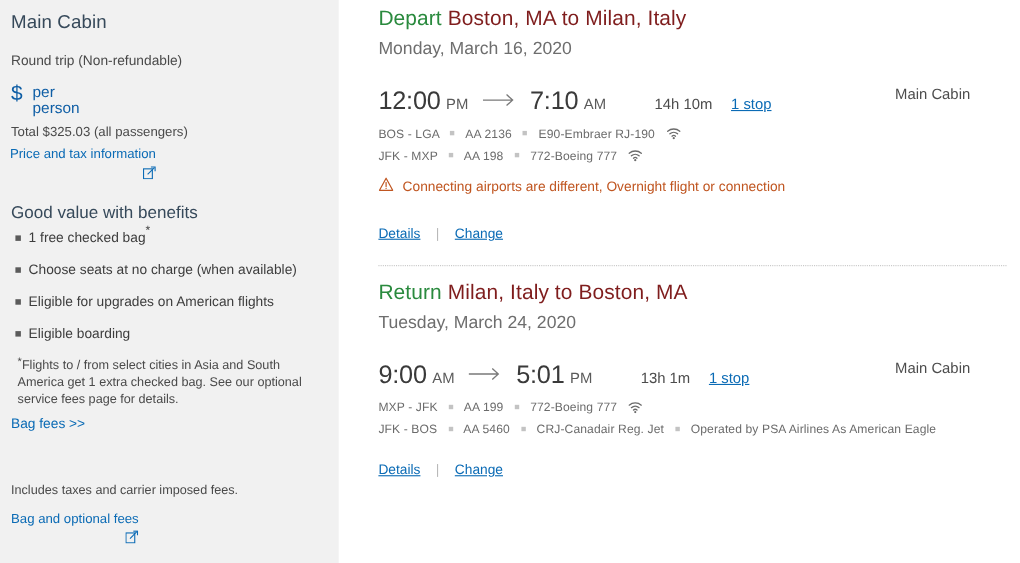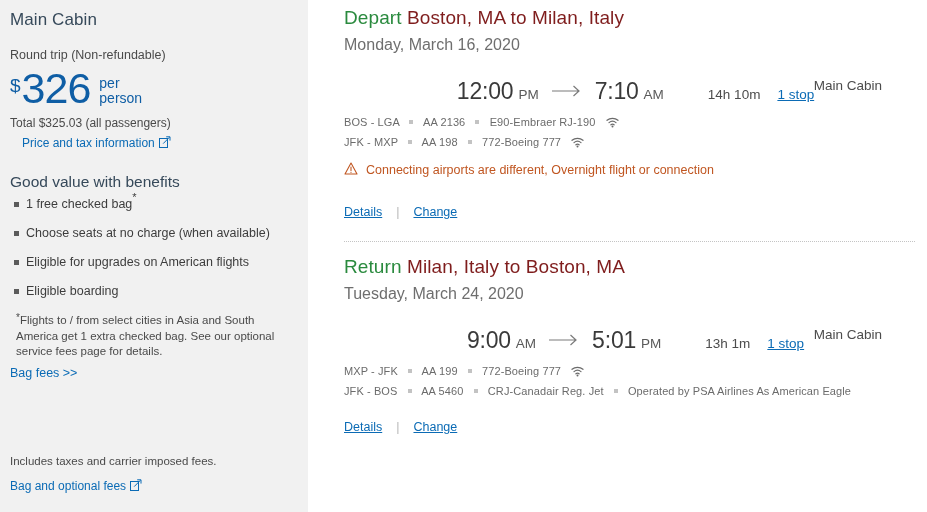--- a/index.html
+++ b/index.html
@@ -72,23 +72,24 @@
     margin: 7px 0 0 2px;
   }
   .link {
     color: #0b6bb5;
     font-size: 12px;
     text-decoration: none;
     cursor: pointer;
   }
   .price-tax-link {
     display: inline-flex;
-    align-items: flex-start;
+    align-items: flex-end;
     gap: 4px;
-    margin: 6px 0 0 14px;
+    margin: 6px 0 0 1px;
+    flex-direction: column;
   }
   .ext-icon {
     display: inline-block;
     width: 12px;
     height: 12px;
     position: relative;
     vertical-align: middle;
   }
   .benefits-title {
     font-size: 15.5px;
@@ -177,21 +178,20 @@
   .seg-date {
     font-size: 16px;
     color: #6e6e6e;
     margin: 3px 0 0 8px;
     line-height: 22px;
   }
   .times-row {
     display: flex;
     align-items: baseline;
     margin: 22px 0 0 8px;
-    justify-content: center;
   }
   .time-big {
     font-size: 23px;
     color: #3a3a3a;
     line-height: 26px;
     letter-spacing: -.2px;
   }
   .ampm {
     font-size: 13.5px;
     color: #5a5a5a;
@@ -285,21 +285,20 @@
 <div class="page">
 
   <div class="left-panel">
 
     <div class="cabin-title">Main Cabin</div>
 
     <div class="trip-type">Round trip (Non-refundable)</div>
 
     <div class="price-row">
       <span class="dollar">$</span>
-      <span class="amount">326</span>
       <span class="per-person">
         <span>per</span><br>
         <span>person</span>
       </span>
     </div>
 
     <div class="total-line">Total $325.03 (all passengers)</div>
 
     <a class="link price-tax-link">
       <span>Price and tax information</span>

